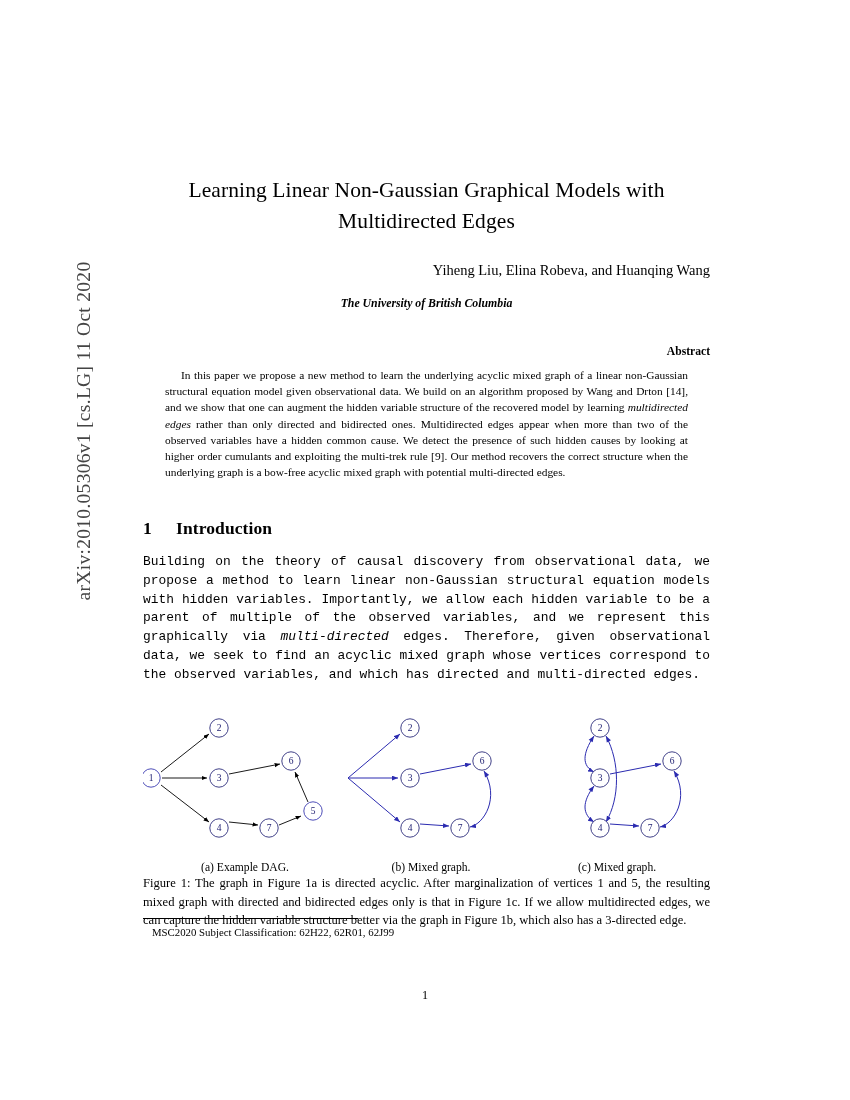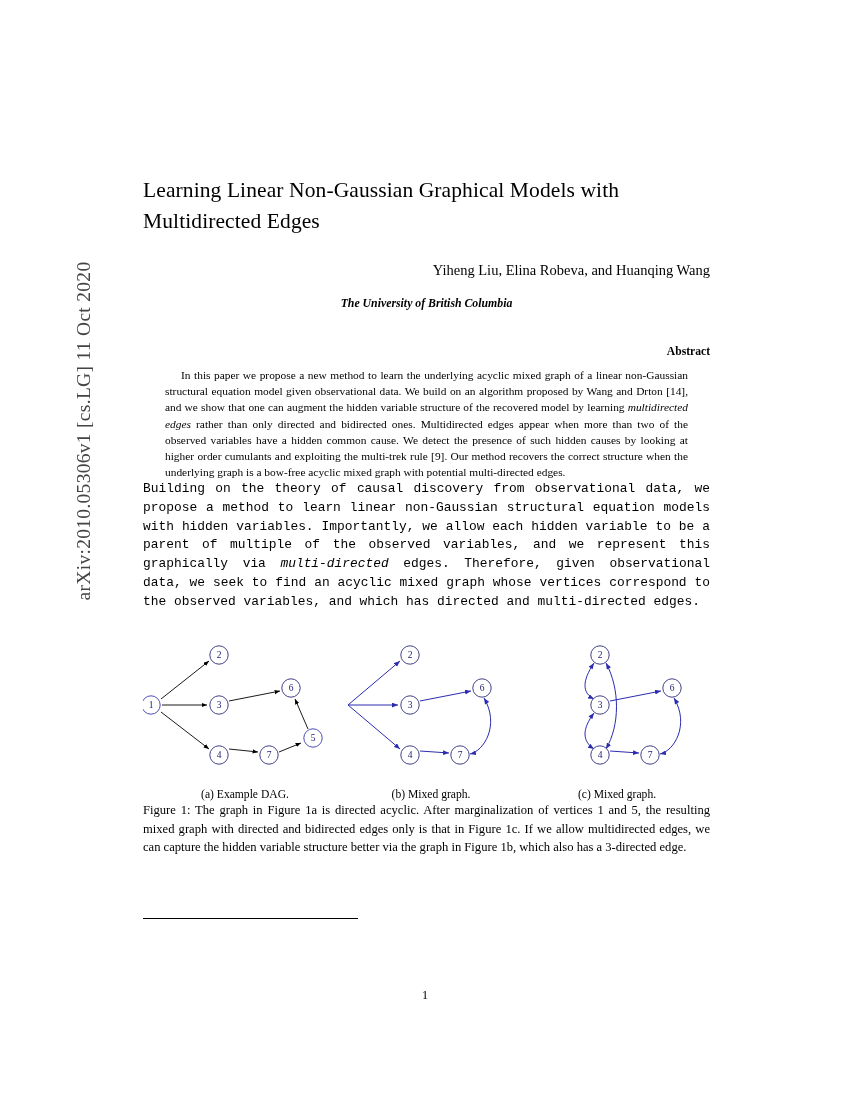--- a/index.html
+++ b/index.html
@@ -37,21 +37,21 @@
   .content {
     position: absolute;
     left: 143px;
     top: 175px;
     width: 567px;
   }
   h1.title {
     font-size: 21.5px;
     font-weight: normal;
     line-height: 1.42;
-    text-align: left;
+    text-align: center;
     margin: 0 0 26px 0;
     letter-spacing: 0.1px;
   }
   .authors {
     text-align: right;
     font-size: 14.5px;
     margin: 0 0 17px 0;
   }
   .affiliation {
     text-align: center;
@@ -168,20 +168,23 @@
 
     <h1 class="title">Learning Linear Non-Gaussian Graphical Models with Multidirected Edges</h1>
 
     <div class="authors">Yiheng Liu, Elina Robeva, and Huanqing Wang</div>
 
     <div class="affiliation">The University of British Columbia</div>
 
     <div class="abstract-head">Abstract</div>
     <div class="abstract-body"><span>In this paper we propose a new method to learn the underlying acyclic mixed graph of a linear non-Gaussian structural equation model given observational data. We build on an algorithm proposed by Wang and Drton [14], and we show that one can augment the hidden variable structure of the recovered model by learning </span><i>multidirected edges</i><span> rather than only directed and bidirected ones. Multidirected edges appear when more than two of the observed variables have a hidden common cause. We detect the presence of such hidden causes by looking at higher order cumulants and exploiting the multi-trek rule [9]. Our method recovers the correct structure when the underlying graph is a bow-free acyclic mixed graph with potential multi-directed edges.</span></div>
 
+    <h2 class="section">
+      <span class="num">1</span><span>Introduction</span>
+    </h2>
 
     <p class="body"><span>Building on the theory of causal discovery from observational data, we propose a method to learn linear non-Gaussian structural equation models with hidden variables. Importantly, we allow each hidden variable to be a parent of multiple of the observed variables, and we represent this graphically via </span><i>multi-directed</i><span> edges. Therefore, given observational data, we seek to find an acyclic mixed graph whose vertices correspond to the observed variables, and which has directed and multi-directed edges.</span></p>
 
     <div class="figure">
       <div class="fig-row">
 
         <div class="subfig">
           <svg width="186" height="140" viewBox="0 0 186 140">
             <defs>
               <marker id="ah" markerWidth="7" markerHeight="7" refX="6" refY="2.4" orient="auto">
@@ -308,17 +311,18 @@
 
       <div class="fig-caption">
         <span class="lbl">Figure 1:</span><span> The graph in Figure 1a is directed acyclic. After marginalization of vertices 1 and 5, the resulting mixed graph with directed and bidirected edges only is that in Figure 1c. If we allow multidirected edges, we can capture the hidden variable structure better via the graph in Figure 1b, which also has a 3-directed edge.</span>
       </div>
     </div>
 
   </div>
 
   <div class="footnote-rule"></div>
   <div class="footnotes">
+    <div class="fn indent">MSC2020 Subject Classification: 62H22, 62R01, 62J99</div>
   </div>
 
   <div class="pagenum">1</div>
 
 </div>
 
 </body></html>

